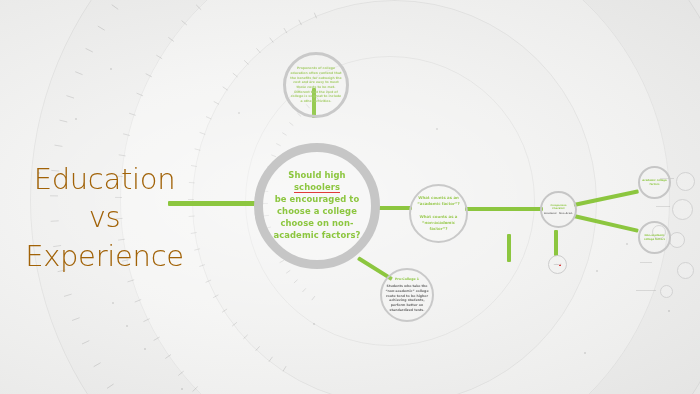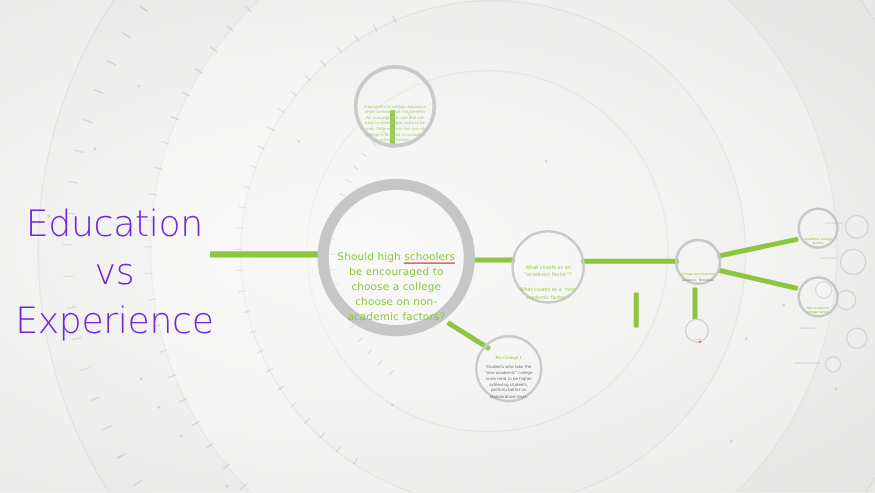--- a/index.html
+++ b/index.html
@@ -24,35 +24,36 @@
     background:radial-gradient(ellipse at 42% 50%, rgba(255,255,255,0.55) 0%, rgba(255,255,255,0.15) 42%, rgba(0,0,0,0.045) 100%);
   }
   .ticks{position:absolute;left:0;top:0;}
   .dot{position:absolute;width:2px;height:2px;border-radius:50%;background:rgba(0,0,0,0.14);}
 
   
   .conn{position:absolute;background:#8cc63f;transform-origin:0 50%;border-radius:1px;}
 
   
   #title{
-    position:absolute;left:4px;top:160px;width:175px;
+    position:absolute;left:17px;top:160px;width:175px;
     font-family:"DejaVu Sans",sans-serif;
     font-weight:300;
     font-size:29px;line-height:1.32;
-    color:#6d28d9;text-align:center;
+    color:#a16207;text-align:center;
     letter-spacing:-0.3px;
     white-space:pre-line;
   }
 
   
   .bubble{
     position:absolute;border-radius:50%;box-sizing:border-box;
-    display:flex;align-items:flex-end;justify-content:center;
+    display:flex;align-items:center;justify-content:center;
     text-align:center;
     background:rgba(255,255,255,0.10);
+    font-weight:bold;
   }
   .bubble .inner{padding:0 6%;width:100%;box-sizing:border-box;}
 
   #node-central{
     left:254px;top:143px;width:126px;height:126px;
     border:9px solid #c6c6c6;
   }
   #node-central .inner{
     color:#8cc63f;font-size:8.4px;line-height:1.42;
     letter-spacing:.1px;

